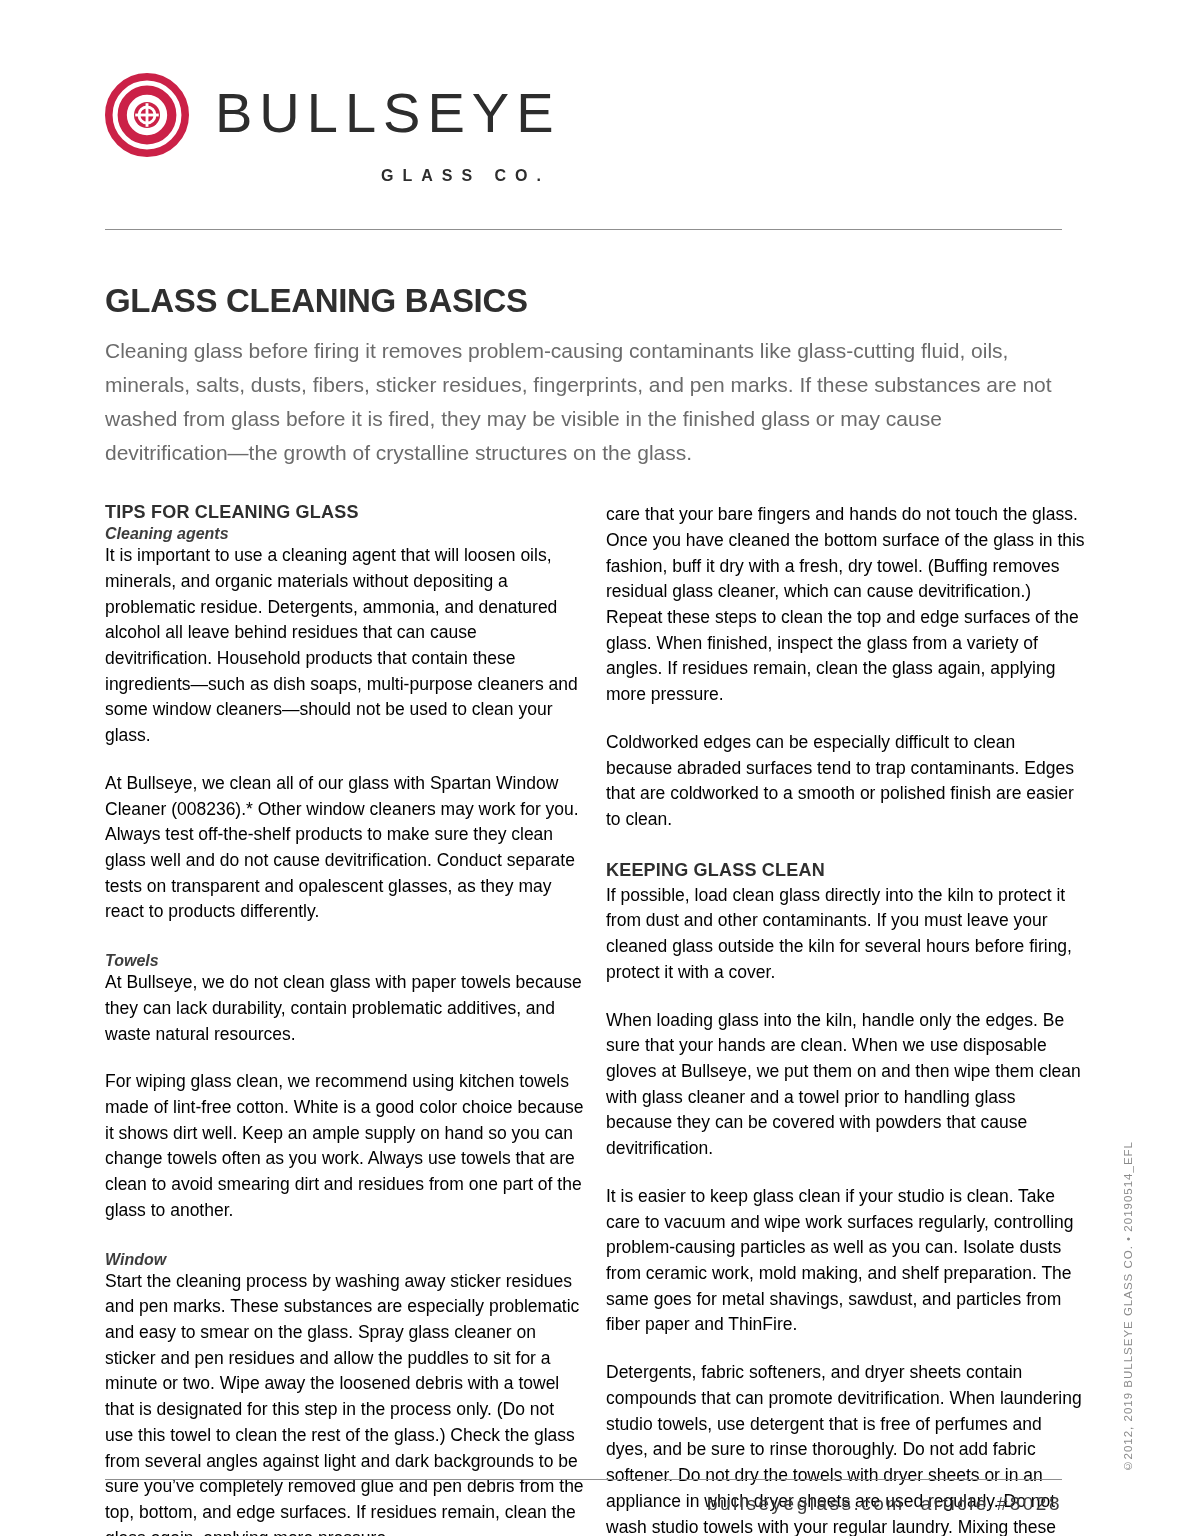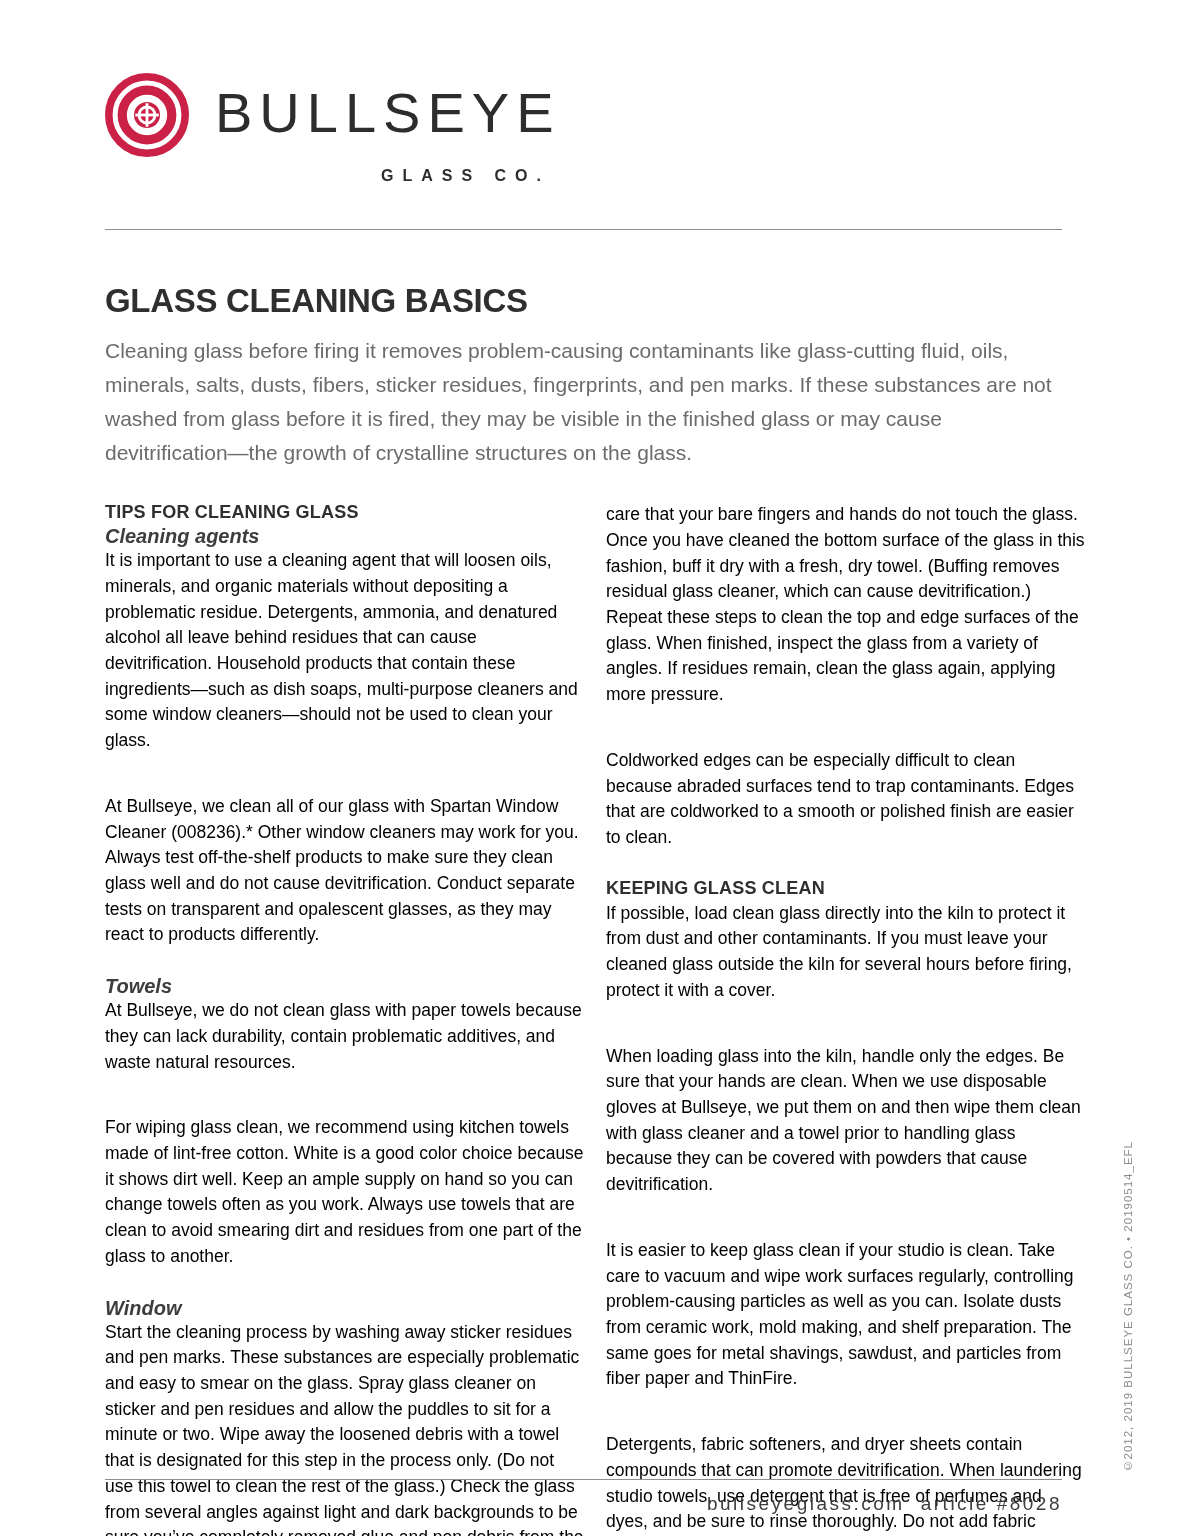--- a/index.html
+++ b/index.html
@@ -33,28 +33,28 @@
   }
   
   .columns{display:flex;gap:22px;margin-top:32px;}
   .col{width:479px;flex:0 0 auto;}
   .sec-head{
     font-size:18px;font-weight:bold;color:#2f2f2f;margin:0 0 2px 0;
     letter-spacing:0.2px;
   }
   .sec-head.spaced{margin-top:27px;}
   .sub-head{
-    font-size:20px;font-weight:bold;font-style:italic;color:#3d3d3d;
+    font-size:16px;font-weight:bold;font-style:italic;color:#3d3d3d;
     margin:0;
   }
   .sub-head.spaced{margin-top:27px;}
   .col p.body{
     font-size:17.5px;line-height:1.47;color:#000000;margin:0 0 0 0;
   }
-  .col p.body + p.body{margin-top:40px;}
+  .col p.body + p.body{margin-top:22px;}
   
   .vertical-copy{
     position:absolute;right:30px;bottom:64px;
     writing-mode:vertical-rl;transform:rotate(180deg);
     font-size:11.5px;letter-spacing:1px;color:#8a8a8a;white-space:nowrap;
   }
   
   .footer{position:absolute;left:105px;right:102px;top:1479px;}
   .footer-row{
     display:flex;justify-content:flex-end;align-items:baseline;

